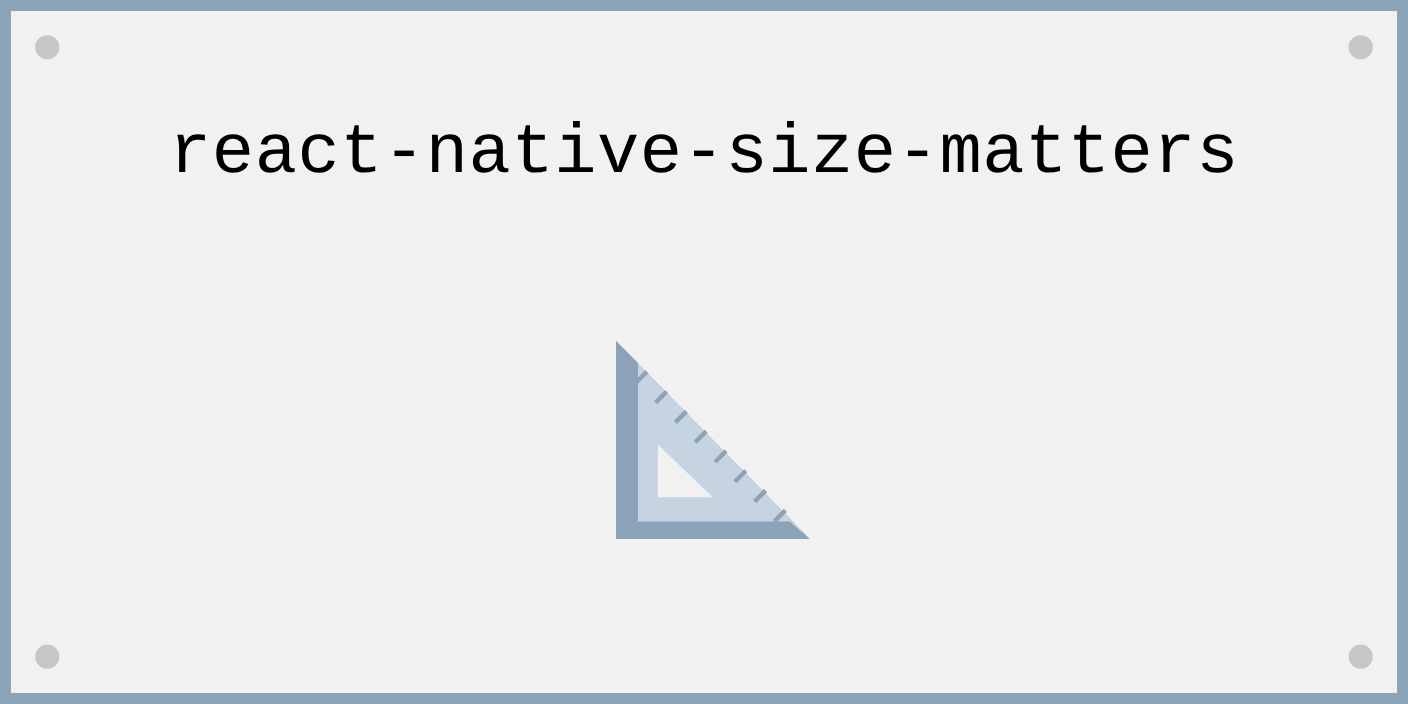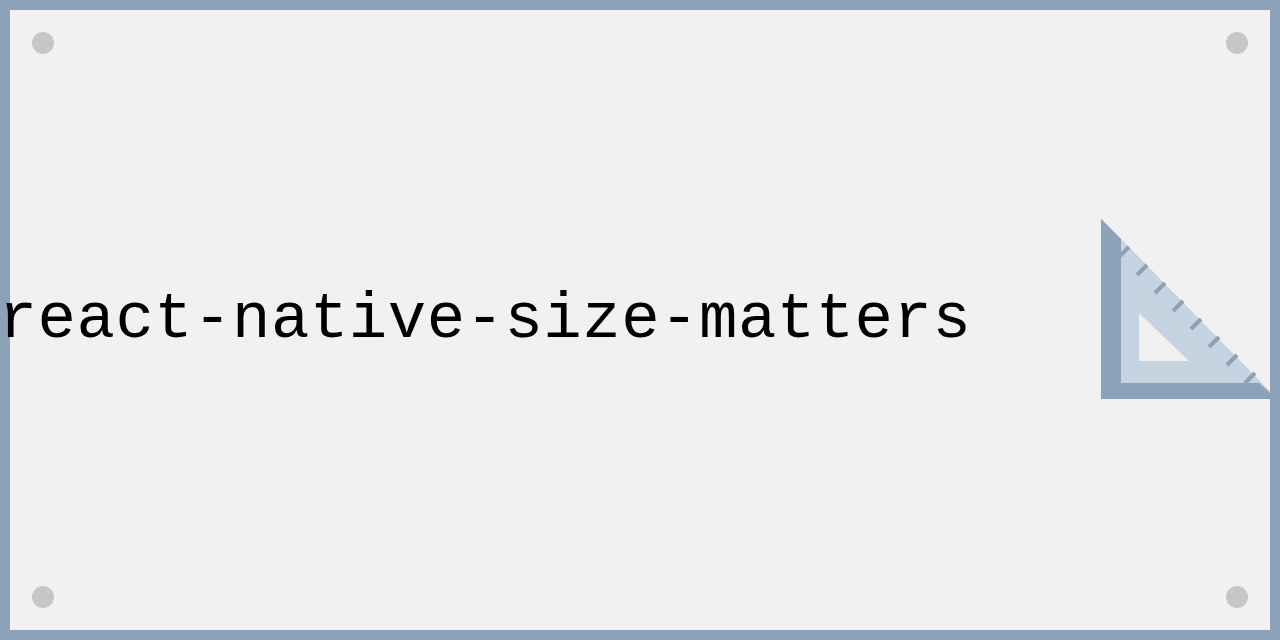--- a/index.html
+++ b/index.html
@@ -23,21 +23,21 @@
       background: #c6c6c6;
       border-radius: 50%;
     }
     .tl { top: 22px; left: 22px; }
     .tr { top: 22px; right: 22px; }
     .bl { bottom: 22px; left: 22px; }
     .br { bottom: 22px; right: 22px; }
 
     .content {
       position: absolute; inset: 0;
-      display: flex; 
+      display: flex; flex-direction: column;
       align-items: center; justify-content: center;
       gap: 110px;
       padding-top: 0;
     }
     .title {
       font-size: 64px;
       color: #000;
       letter-spacing: 0.5px;
       text-align: center;
       white-space: nowrap;

